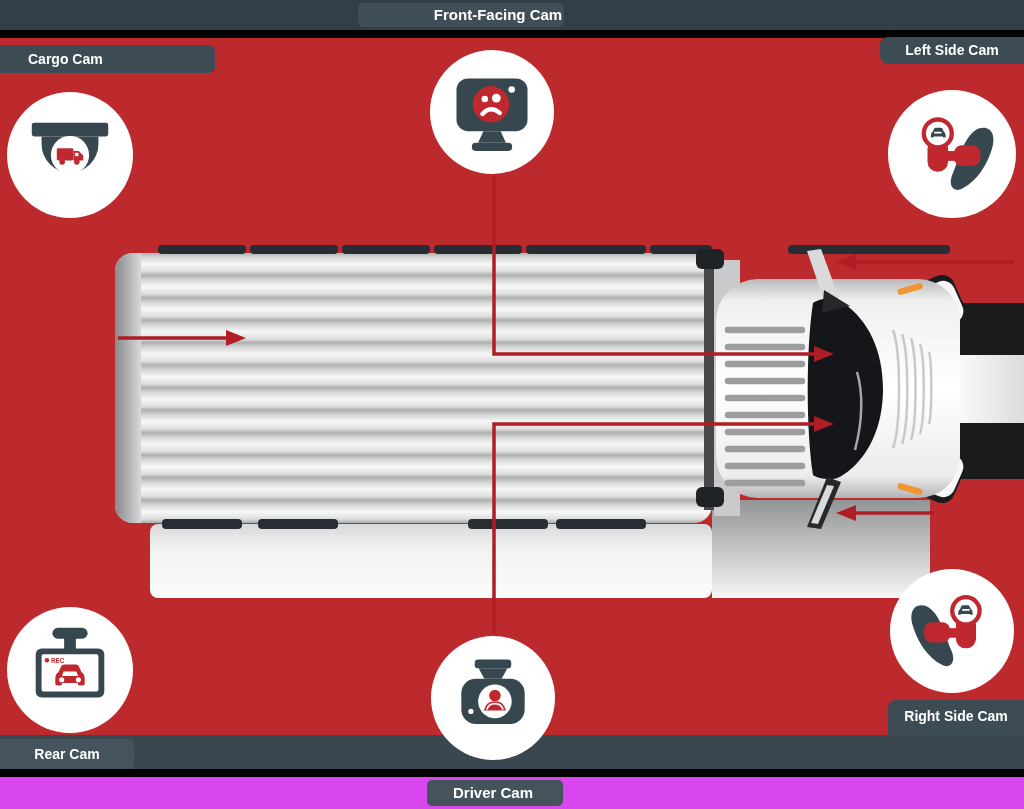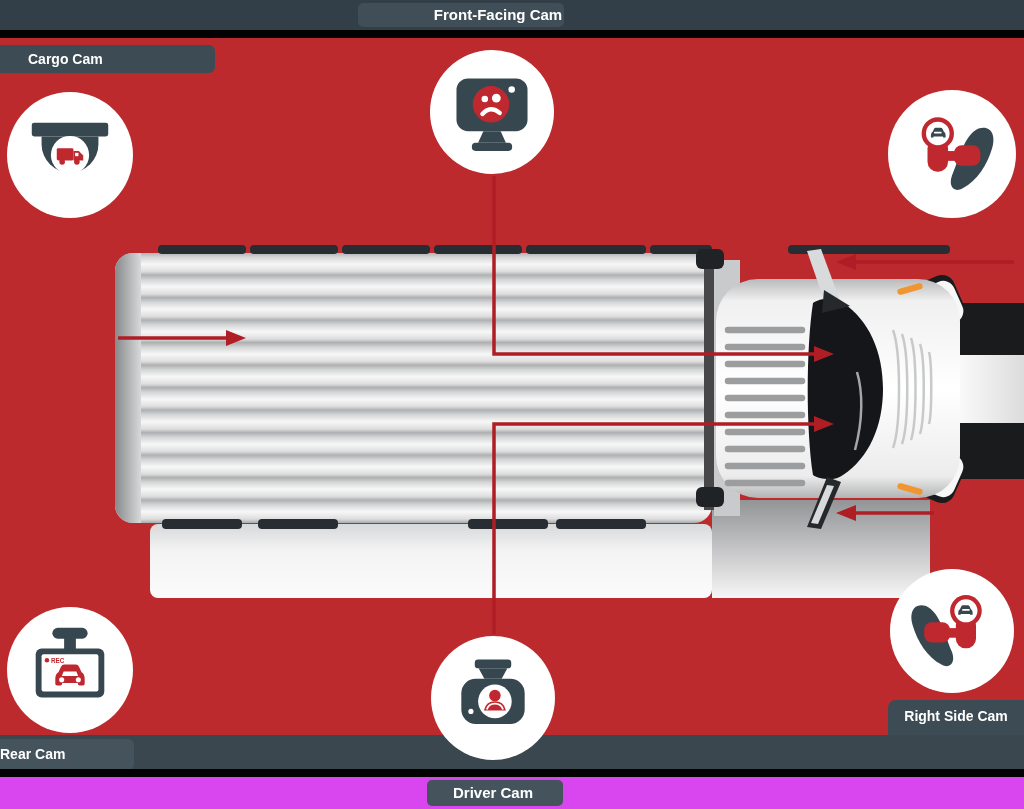--- a/index.html
+++ b/index.html
@@ -16,21 +16,21 @@
   .bottom-strip{left:0;top:735px;width:1024px;height:34px;background:#3a474f;}
   .bottom-bar{left:0;top:777px;width:1024px;height:32px;background:#d946ef;}
   .bottom-pill{position:absolute;left:427px;top:3px;width:136px;height:26px;background:#45545c;border-radius:5px;}
   .bottom-lbl{position:absolute;left:0;right:38px;top:0;height:32px;line-height:32px;text-align:center;
               color:#fff;font-weight:700;font-size:15px;}
   .side-label{position:absolute;background:#3d4c54;color:#fff;font-weight:700;font-size:14px;}
   .lbl-cargo{left:0;top:45px;width:215px;height:28px;line-height:28px;border-radius:0 6px 6px 0;
              padding-left:28px;box-sizing:border-box;}
   .lbl-leftside{left:880px;top:37px;width:144px;height:27px;line-height:27px;border-radius:8px 0 0 8px;text-align:center;}
   .lbl-rear{left:0;top:739px;width:134px;height:31px;line-height:31px;background:#45545c;
-            border-radius:0 6px 6px 0;}
+            border-radius:0 6px 6px 0;text-align:center;}
   .lbl-rightside{left:888px;top:700px;width:136px;height:48px;line-height:32px;border-radius:8px 0 0 8px;text-align:center;}
   .cam{position:absolute;background:#fff;border-radius:50%;display:flex;align-items:center;justify-content:center;}
   .cam svg{display:block;}
   .c-cargo{left:7px;top:92px;width:126px;height:126px;}
   .c-front{left:430px;top:50px;width:124px;height:124px;}
   .c-left{left:888px;top:90px;width:128px;height:128px;}
   .c-rear{left:7px;top:607px;width:126px;height:126px;}
   .c-driver{left:431px;top:636px;width:124px;height:124px;}
   .c-right{left:890px;top:569px;width:124px;height:124px;}
 </style>
@@ -181,20 +181,21 @@
     </g>
   </svg>
 
   <div class="bar top-bar">
     <div class="top-pill"></div>
     <div class="top-lbl">Front-Facing Cam</div>
   </div>
   <div class="divider div-top"></div>
 
   <div class="side-label lbl-cargo">Cargo Cam</div>
+  <div class="side-label lbl-leftside">Left Side Cam</div>
   <div class="side-label lbl-rightside">Right Side Cam</div>
 
   <div class="bar bottom-strip"></div>
   <div class="side-label lbl-rear">Rear Cam</div>
   <div class="divider div-bot"></div>
   <div class="bar bottom-bar">
     <div class="bottom-pill"></div>
     <div class="bottom-lbl">Driver Cam</div>
   </div>
 

